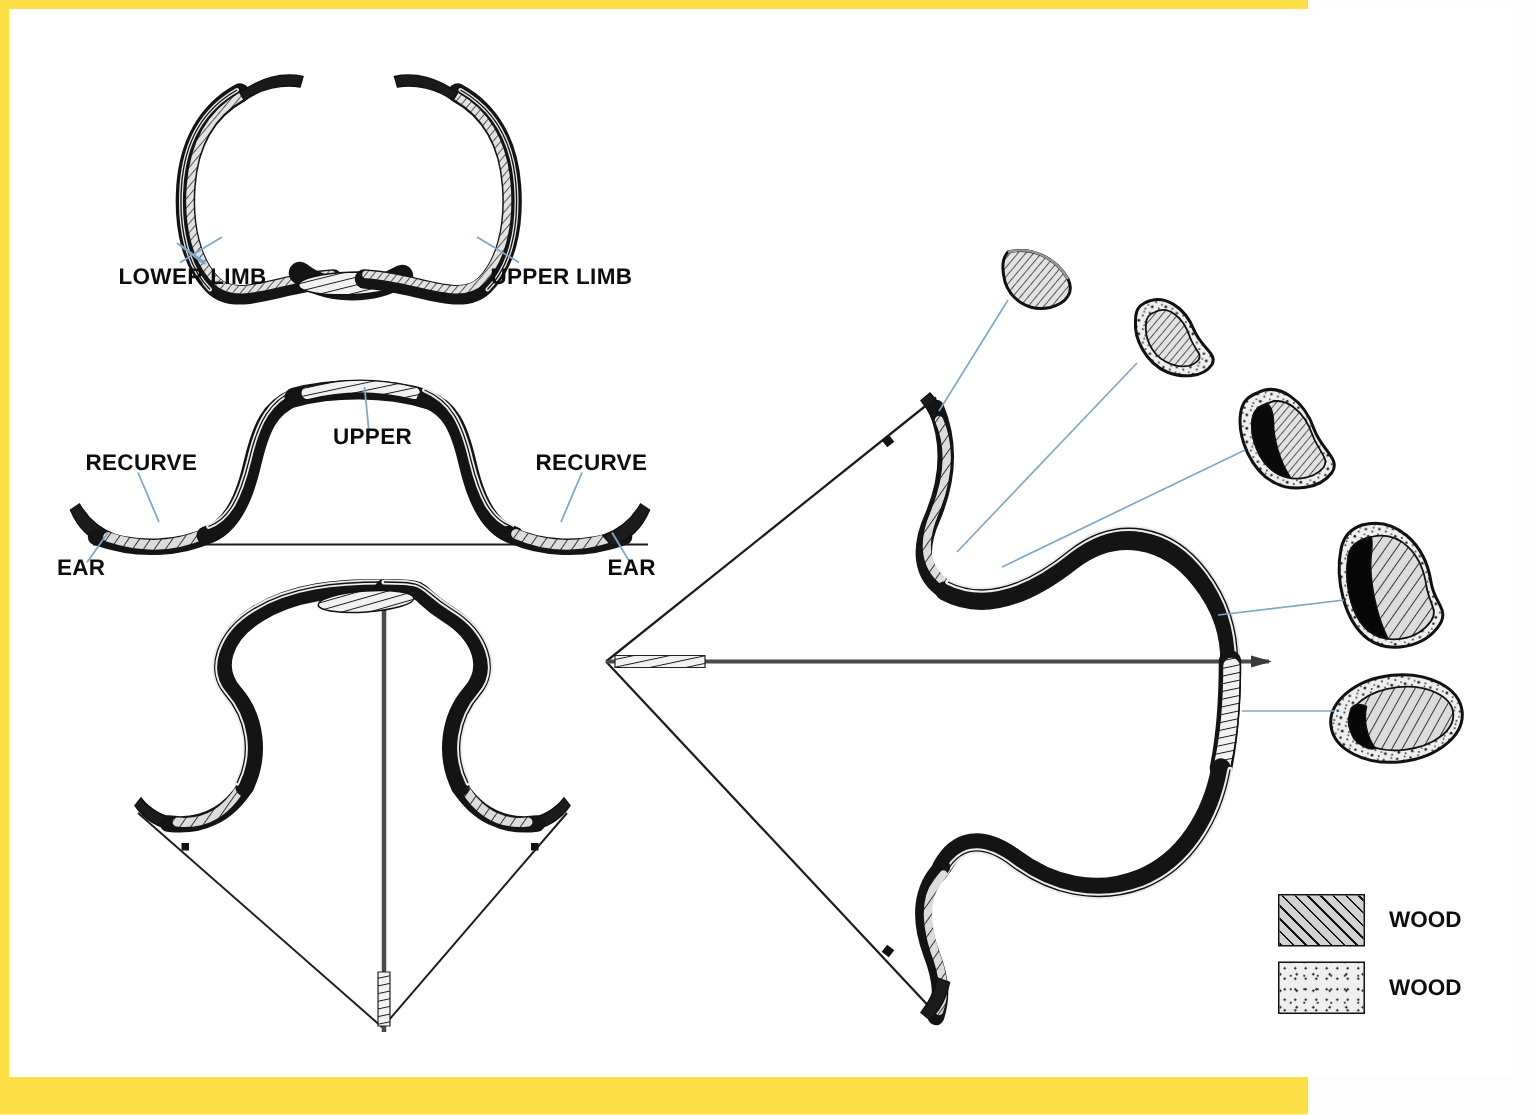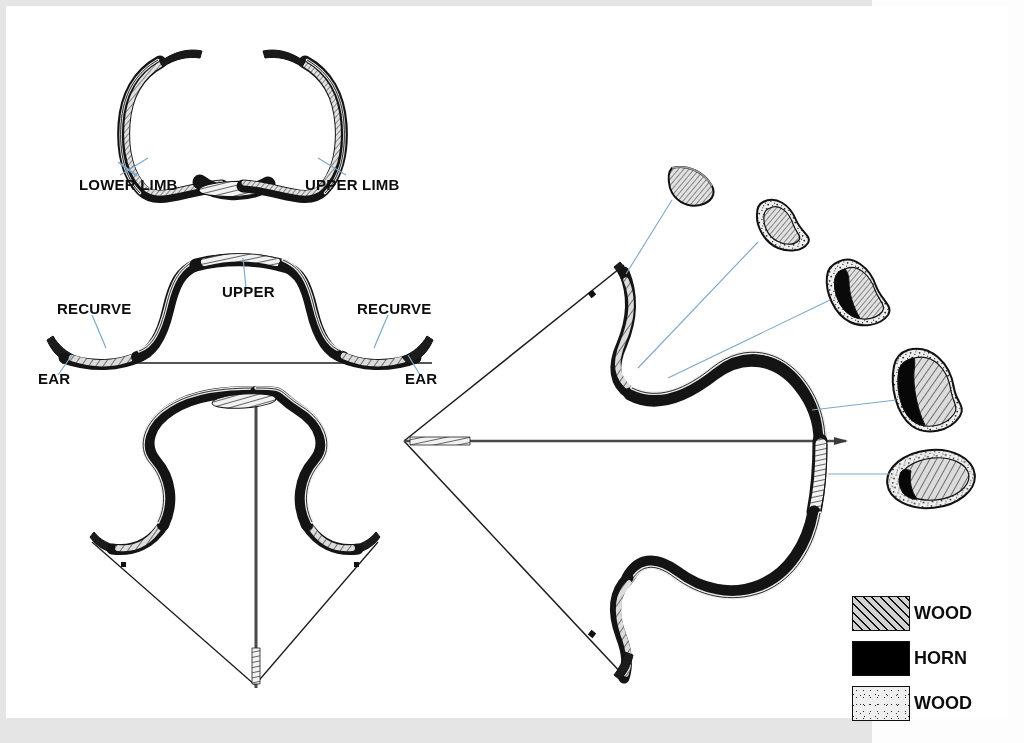--- a/index.html
+++ b/index.html
@@ -1,29 +1,29 @@
 <!DOCTYPE html>
 <html><head>
 <meta charset="utf-8">
 <style>
   html,body{margin:0;padding:0;background:#fdfdfd;}
   body{width:1024px;height:743px;overflow:hidden;
        font-family:"Liberation Sans",sans-serif;}
-  #page{position:relative;width:872px;height:743px;background:#e5e5e5;}
+  #page{position:relative;width:872px;height:743px;background:#fde047;}
   #sheet{position:absolute;left:6px;top:6px;width:1002px;height:712px;
          background:#ffffff;}
   svg.fig{position:absolute;left:0;top:0;width:1024px;height:743px;
           overflow:visible;}
   .lbl{position:absolute;font-family:"Liberation Sans",sans-serif;
        font-weight:bold;font-size:15px;color:#0d0d0d;white-space:nowrap;
        letter-spacing:0.2px;}
   .legend{position:absolute;}
   .legend-row{display:flex;align-items:center;margin-bottom:10px;}
   .swatch{width:58px;height:35px;border:1.4px solid #111;box-sizing:border-box;}
-  .legend-text{margin-left:4px;font-weight:bold;font-size:18px;color:#0d0d0d;
+  .legend-text{margin-left:16px;font-weight:bold;font-size:15px;color:#0d0d0d;
                font-family:"Liberation Sans",sans-serif;}
 </style>
 </head>
 <body>
 
 <div id="page">
   <div id="sheet"></div>
 
   <svg class="fig" viewBox="0 0 1024 743">
     <defs>
@@ -230,37 +230,33 @@
     <g>
       <line x1="672" y1="200" x2="626" y2="274" stroke="#7ea7c9" stroke-width="1.1"></line>
       <line x1="758" y1="242" x2="638" y2="368" stroke="#7ea7c9" stroke-width="1.1"></line>
       <line x1="830" y1="300" x2="668" y2="378" stroke="#7ea7c9" stroke-width="1.1"></line>
       <line x1="896" y1="400" x2="812" y2="410" stroke="#7ea7c9" stroke-width="1.1"></line>
       <line x1="890" y1="474" x2="828" y2="474" stroke="#7ea7c9" stroke-width="1.1"></line>
     </g>
   </svg>
 
   <div class="lbl" style="left:79px; top:176px;">LOWER LIMB</div>
-  <div class="lbl" style="left:305px; top:176px;">UPPER LIMB</div>
+  <div class="lbl" style="left:327px; top:176px;">UPPER LIMB</div>
 
   <div class="lbl" style="left:222px; top:283px;">UPPER</div>
   <div class="lbl" style="left:57px; top:300px;">RECURVE</div>
   <div class="lbl" style="left:357px; top:300px;">RECURVE</div>
   <div class="lbl" style="left:38px; top:370px;">EAR</div>
   <div class="lbl" style="left:405px; top:370px;">EAR</div>
 
   <div class="legend" style="left:852px; top:596px;">
     <div class="legend-row">
       <div class="swatch" style="background-image:
              repeating-linear-gradient(45deg,#111 0 1.2px,#d2d2d2 1.2px 6px);"></div>
       <div class="legend-text">WOOD</div>
-    </div>
-    <div class="legend-row">
-      <div class="swatch" style="background:#000;"></div>
-      <div class="legend-text">HORN</div>
     </div>
     <div class="legend-row">
       <div class="swatch" style="background-color:#efefef;
              background-image:
                radial-gradient(#2a2a2a 0.8px, transparent 0.9px),
                radial-gradient(#3a3a3a 0.7px, transparent 0.8px),
                radial-gradient(#222 0.75px, transparent 0.85px);
              background-size:7px 7px, 9px 9px, 11px 11px;
              background-position:0 0, 3px 4px, 6px 2px;"></div>
       <div class="legend-text">WOOD</div>

